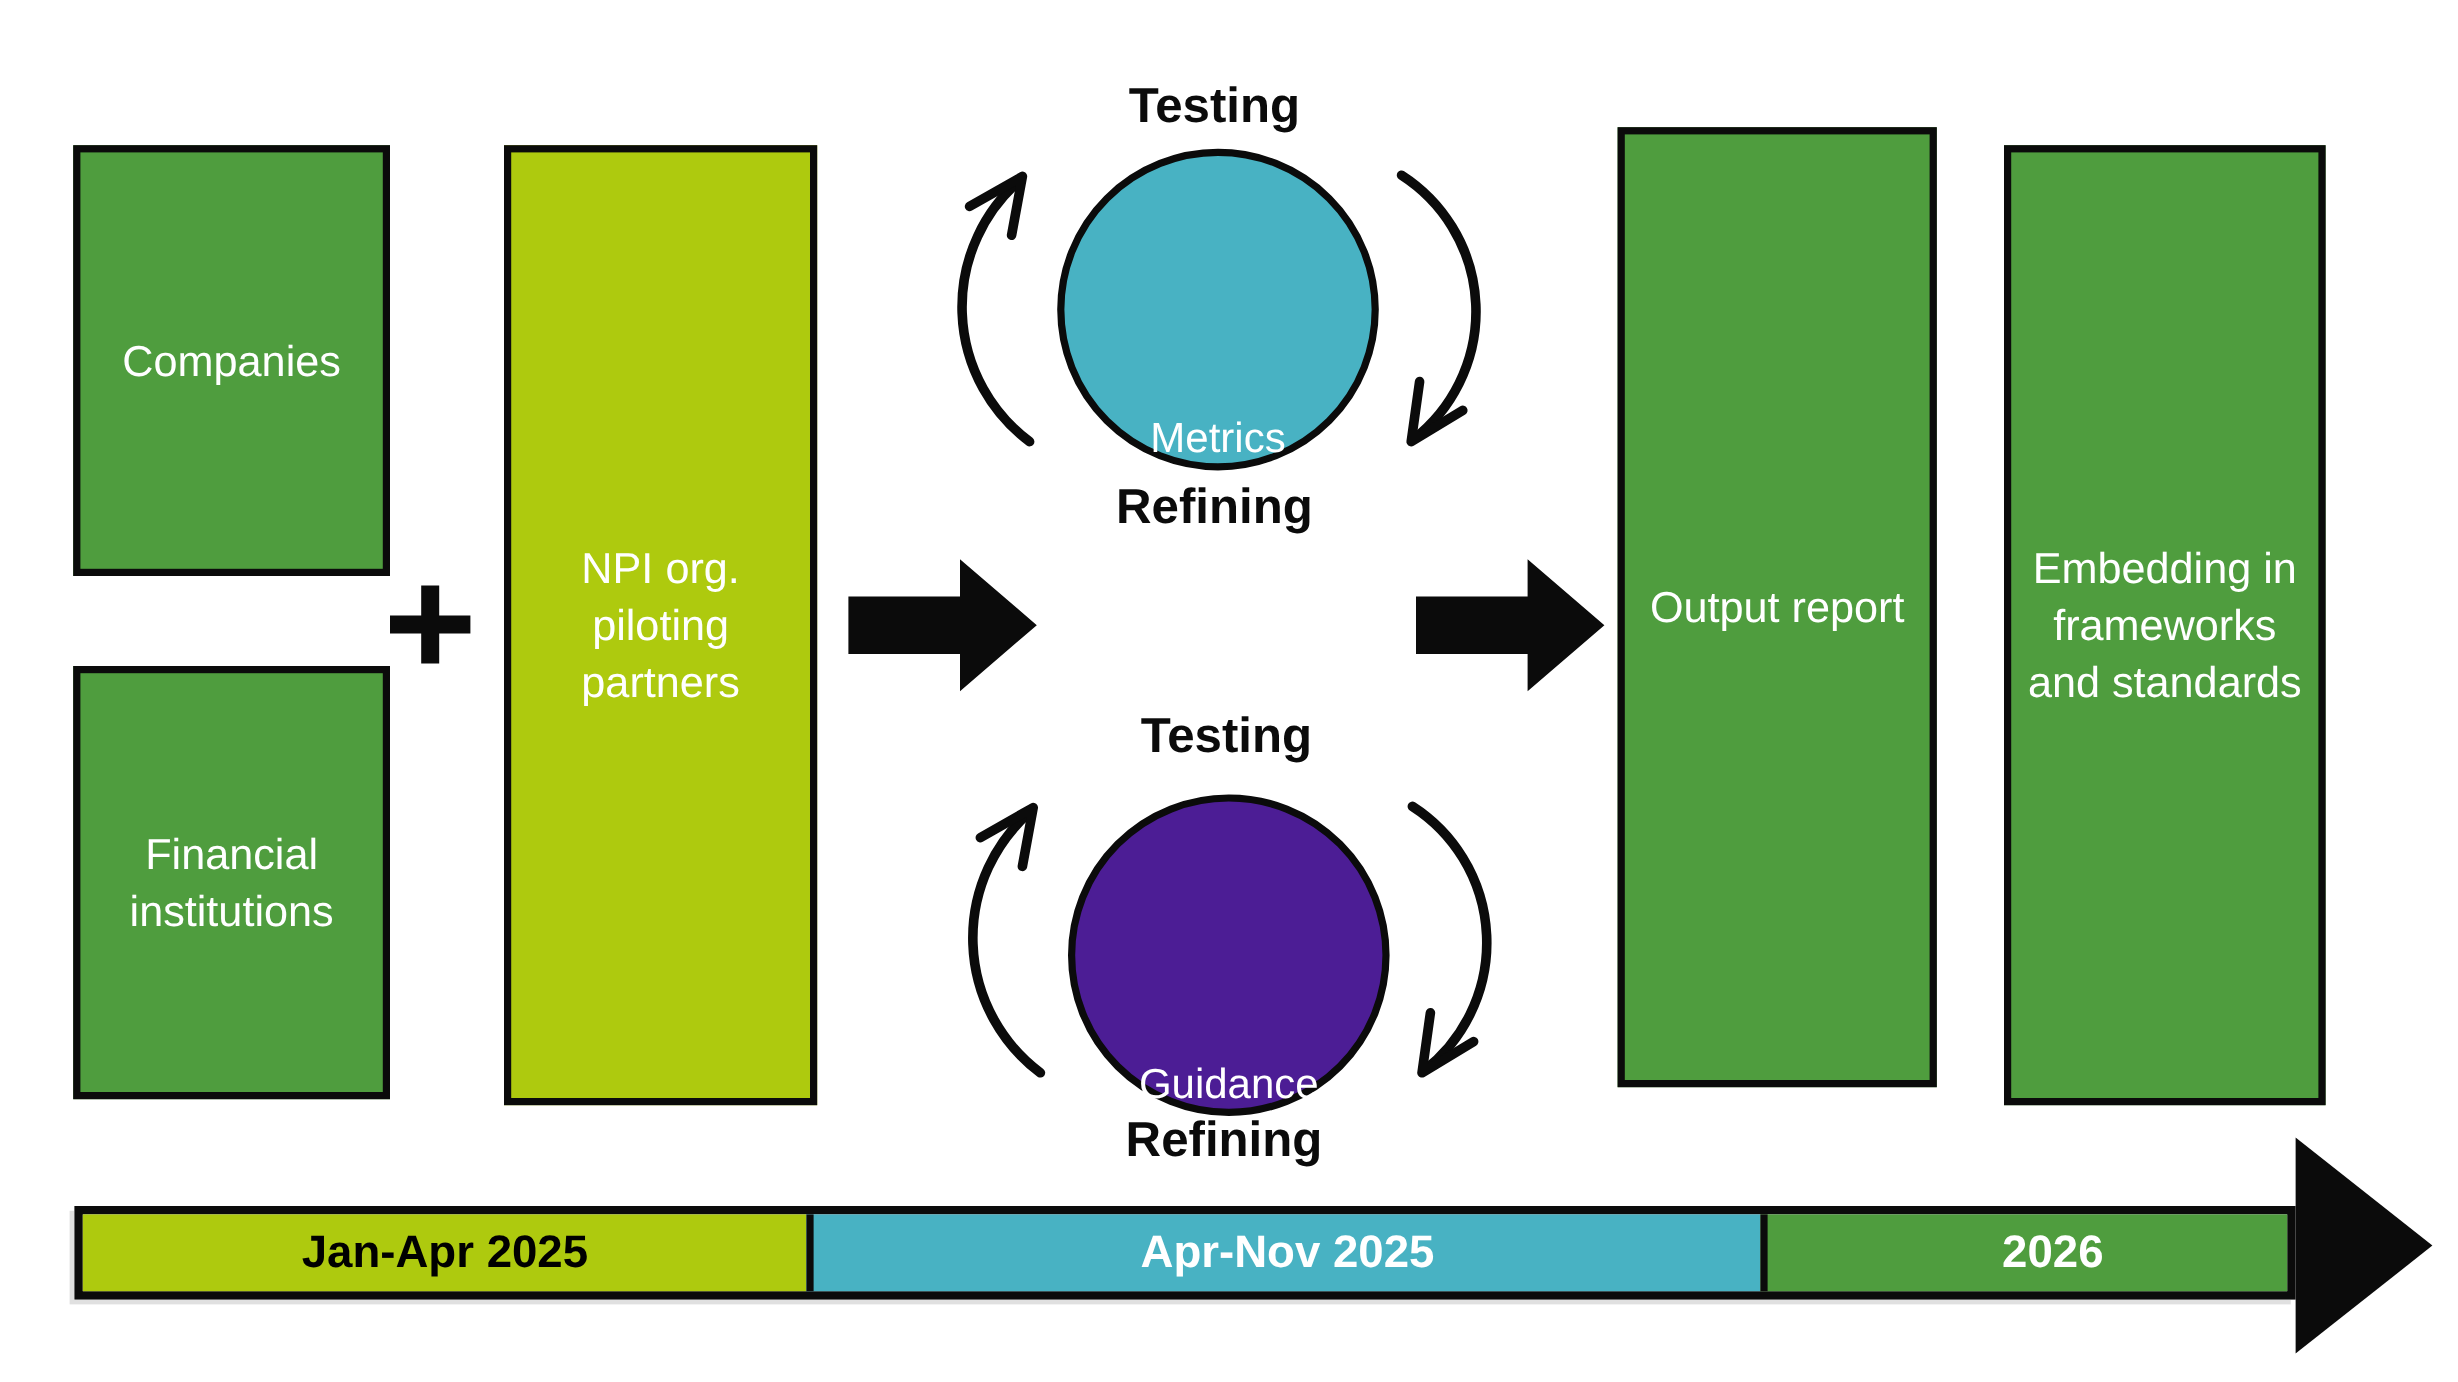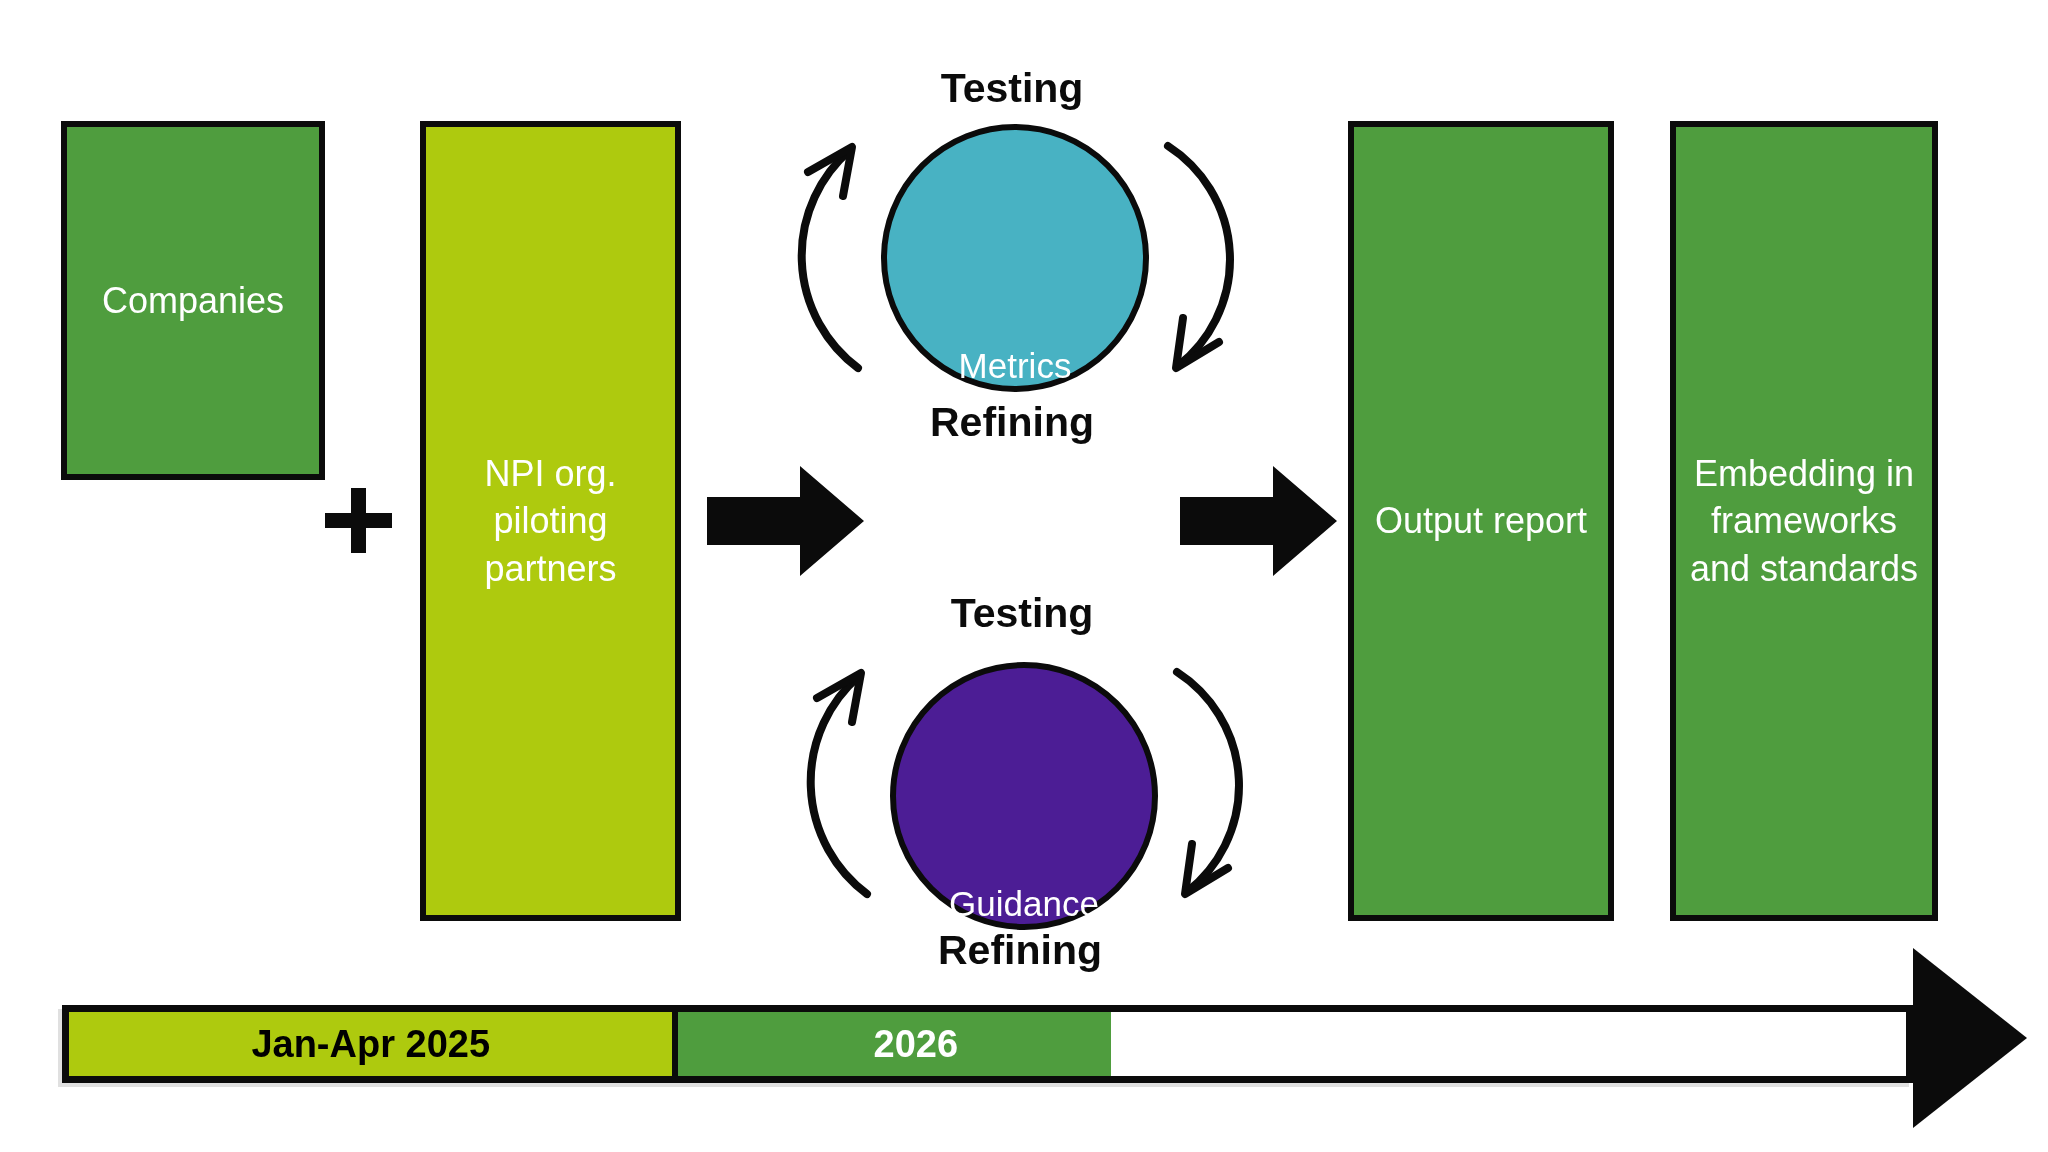--- a/index.html
+++ b/index.html
@@ -76,38 +76,41 @@
 </style>
 </head>
 <body>
 
 <div class="canvas">
 
   <div class="box" style="left: 61px; top: 121px; width: 264px; height: 359px; background-color: rgb(79, 157, 62);">
     <span class="lbl" style="max-width:230px;">Companies</span>
   </div>
 
+  <div class="box" style="left: 61px; top: 555px; width: 264px; height: 361px; background-color: rgb(79, 157, 62);">
+    <span class="lbl" style="max-width:220px;">Financial institutions</span>
+  </div>
 
   <div class="box" style="left: 420px; top: 121px; width: 261px; height: 800px; background-color: rgb(174, 202, 14);">
     <span class="lbl" style="max-width:210px;">NPI org. piloting partners</span>
   </div>
 
   <div class="cycle-label" style="left:1012px;top:88px;">Testing</div>
   <div class="circle" style="left: 881px; top: 124px; background-color: rgb(72, 178, 195);">
     <span>Metrics</span>
   </div>
   <div class="cycle-label" style="left:1012px;top:422px;">Refining</div>
 
   <div class="cycle-label" style="left:1022px;top:613px;">Testing</div>
   <div class="circle" style="left: 890px; top: 662px; background-color: #4c1d95;">
     <span>Guidance</span>
   </div>
   <div class="cycle-label" style="left:1020px;top:950px;">Refining</div>
 
-  <div class="box" style="left: 1348px; top: 121px; width: 266px; height: 800px; background-color: rgb(79, 157, 62);">
+  <div class="box" style="left: 1348px; top: 106px; width: 266px; height: 800px; background-color: rgb(79, 157, 62);">
     <span class="lbl" style="max-width:250px;">Output report</span>
   </div>
 
   <div class="box" style="left: 1670px; top: 121px; width: 268px; height: 800px; background-color: rgb(79, 157, 62);">
     <span class="lbl" style="max-width:250px;">Embedding in frameworks and standards</span>
   </div>
 
   <svg class="svg-overlay" viewBox="0 0 2048 1152">
 
     <path d="M 325 513 H 351 V 488 H 366 V 513 H 392 V 528 H 366 V 553 H 351 V 528 H 325 Z" fill="#0b0b0b"></path>
@@ -130,18 +133,21 @@
       <polyline points="1219,342 1176,368 1183,318"></polyline>
     </g>
 
     <path d="M 1913 948 L 2027 1038 L 1913 1128 Z" fill="#0b0b0b"></path>
   </svg>
 
   <div class="timeline">
     <div class="seg seg-1" style="background-color: rgb(174, 202, 14);">
       <span style="color: rgb(0, 0, 0);">Jan-Apr 2025</span>
     </div>
+    <div class="seg seg-2" style="background-color: rgb(72, 178, 195);">
+      <span style="color: rgb(255, 255, 255);">Apr-Nov 2025</span>
+    </div>
     <div class="seg seg-3" style="background-color: rgb(79, 157, 62);">
       <span style="color: rgb(255, 255, 255);">2026</span>
     </div>
   </div>
 
 </div>
 
 </body></html>

